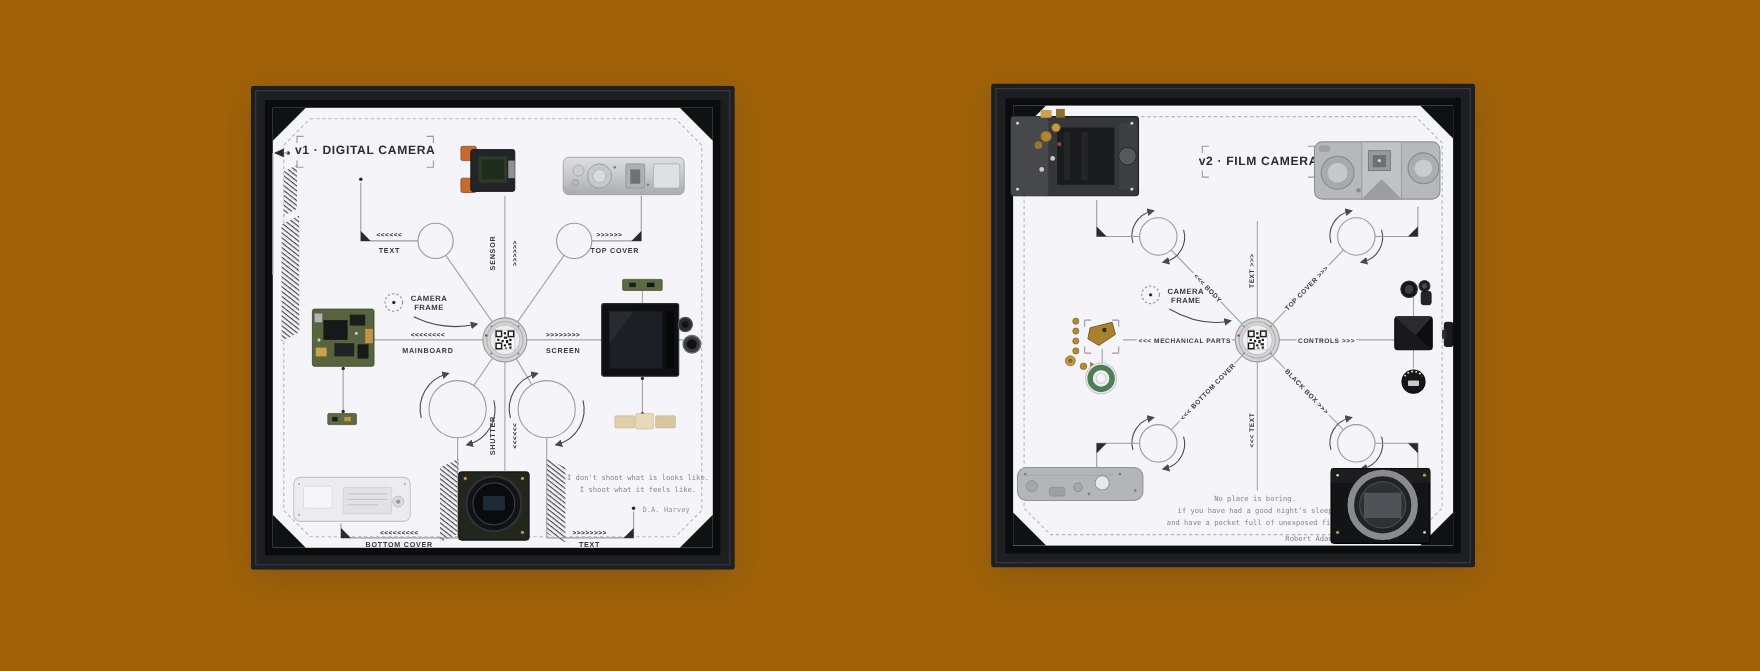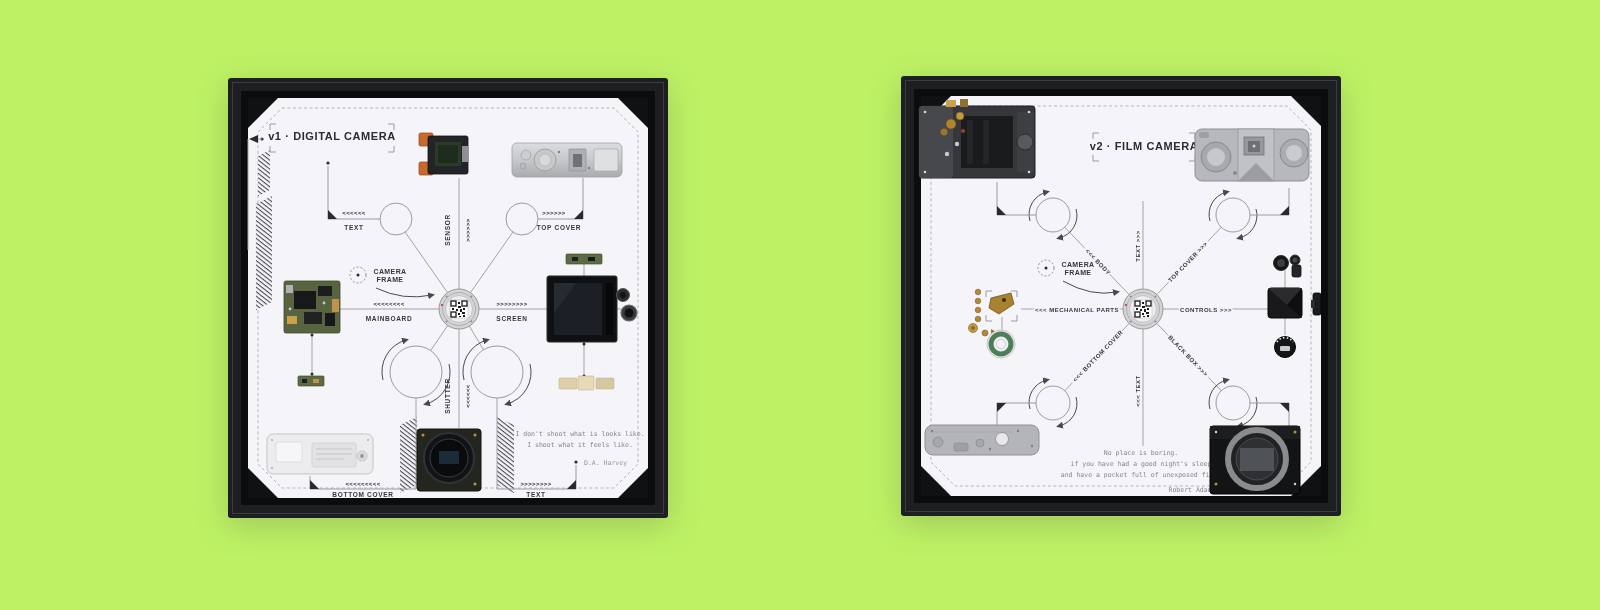--- a/index.html
+++ b/index.html
@@ -1,16 +1,16 @@
 <!DOCTYPE html>
 <html><head>
 <meta charset="utf-8">
 <style>
   html,body{margin:0;padding:0;background:#ffffff;}
-  .stage{position:relative;width:1600px;height:610px;background:#bef264;overflow:hidden;
+  .stage{position:relative;width:1600px;height:610px;background:#a16207;overflow:hidden;
          font-family:"Liberation Sans",sans-serif;}
   .frame-svg{position:absolute;filter:drop-shadow(0 8px 16px rgba(50,50,60,.22));}
   #frame1{left:228px;top:78px;}
   #frame2{left:901px;top:76px;}
   .ttl{font:bold 11px "Liberation Sans",sans-serif;fill:#2b2b30;letter-spacing:.6px;text-anchor:middle;}
   .lbl{font:bold 6.5px "Liberation Sans",sans-serif;fill:#36363c;letter-spacing:.7px;text-anchor:middle;}
   .ch{font:bold 6px "Liberation Sans",sans-serif;fill:#26262a;letter-spacing:.4px;text-anchor:middle;}
   .note{font:bold 7px "Liberation Sans",sans-serif;fill:#36363c;letter-spacing:.4px;text-anchor:middle;}
   .dlbl{font:bold 6px "Liberation Sans",sans-serif;fill:#36363c;letter-spacing:.5px;text-anchor:middle;
         paint-order:stroke;stroke:#f5f4f8;stroke-width:3px;}

